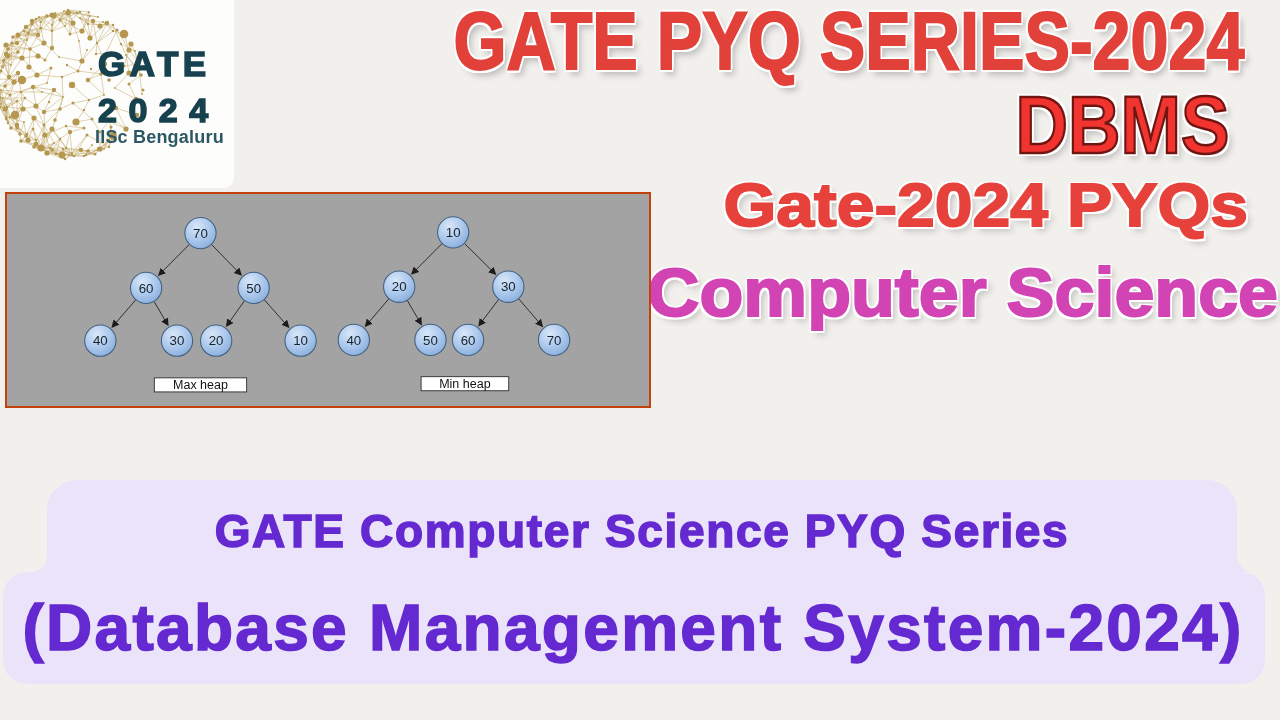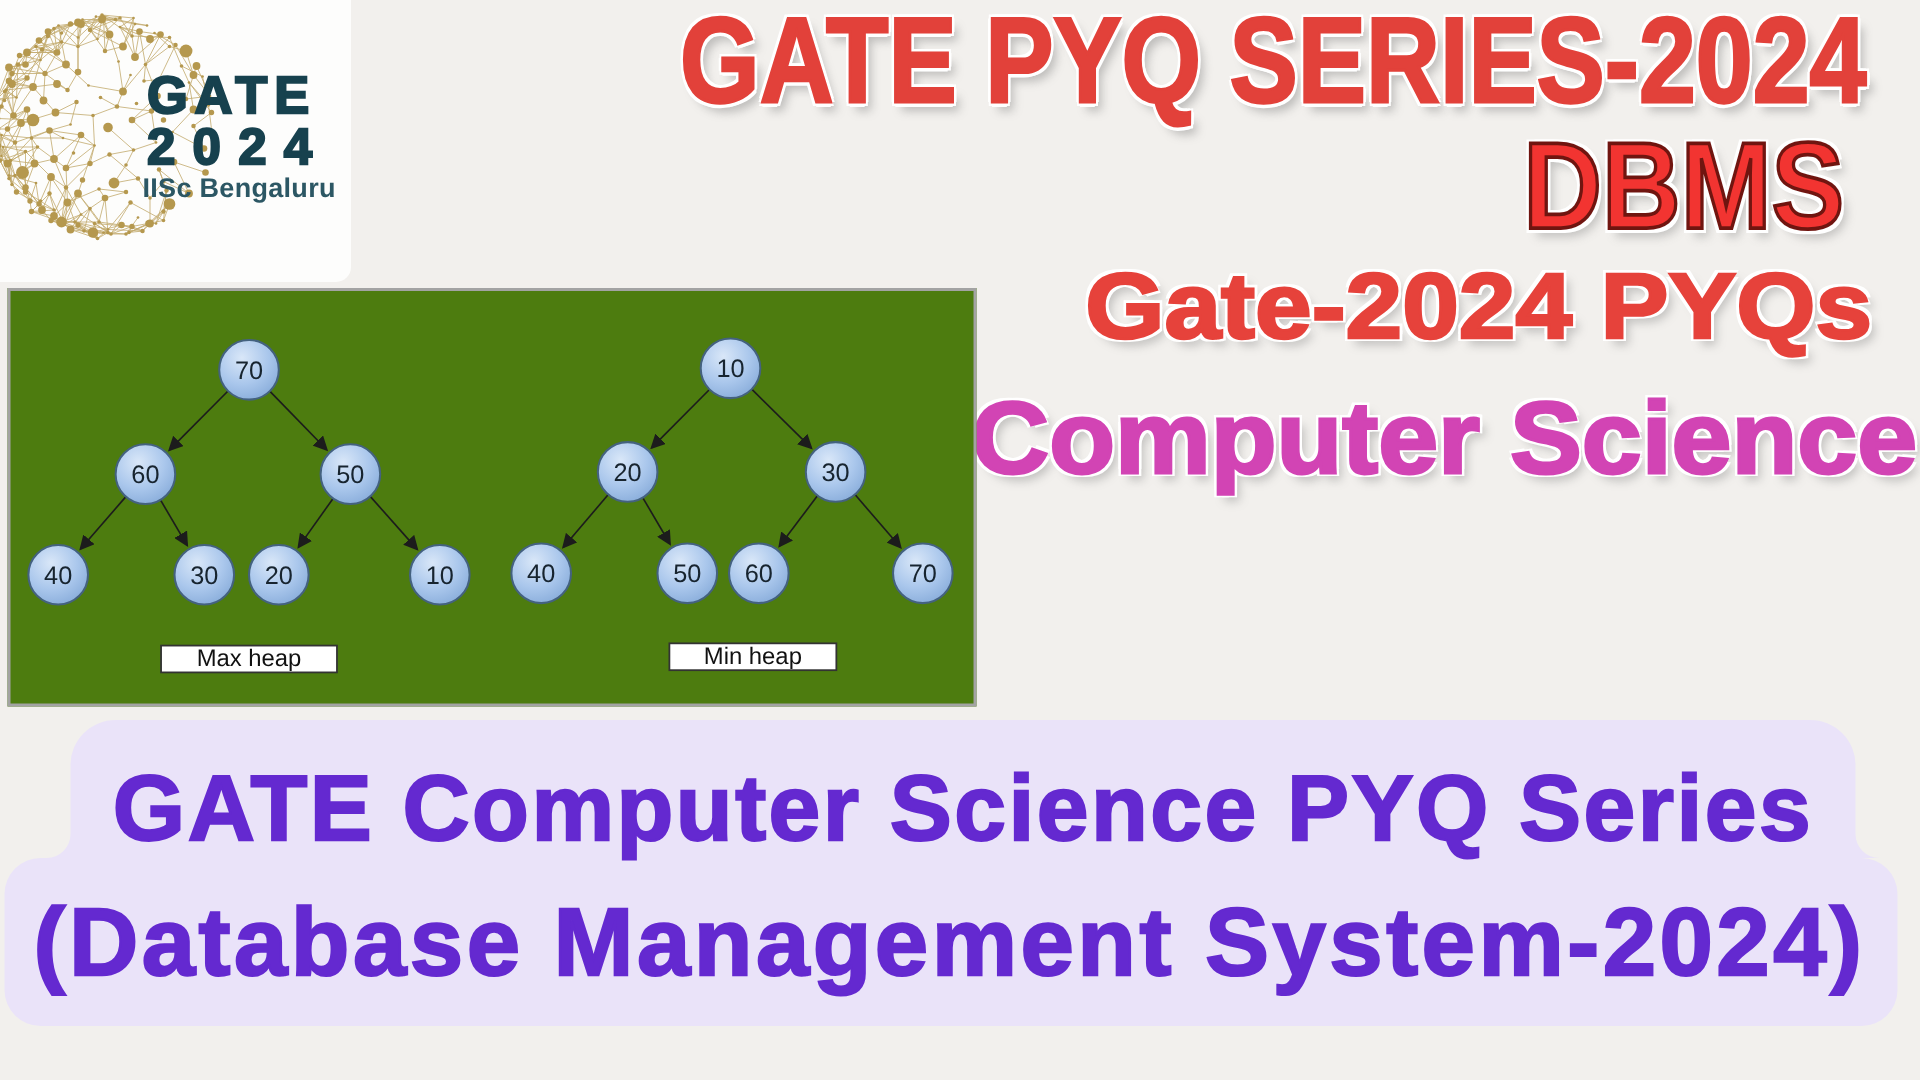--- a/index.html
+++ b/index.html
@@ -6,51 +6,51 @@
   html,body { width:1280px; height:720px; overflow:hidden; }
   body { position:relative; background:#f2f0ed; font-family:"Liberation Sans", sans-serif; }
 
   
   .logo-card { position:absolute; left:0; top:0; width:234px; height:188px;
                background:#fdfdfc; border-radius:0 0 10px 0; overflow:hidden; }
   .logo-globe { position:absolute; left:0; top:0; width:234px; height:164px; }
   .logo-text { position:absolute; left:98px; top:46px; color:#17414e; }
   .logo-line1 { font-size:35px; font-weight:700; letter-spacing:4.5px; line-height:1.0;
                 -webkit-text-stroke:1.5px #17414e; }
-  .logo-line2 { font-size:34px; font-weight:700; letter-spacing:11.5px; line-height:1.0;
+  .logo-line2 { font-size:34px; font-weight:700; letter-spacing:11.5px; line-height:1.0;margin-top:12px;
                 -webkit-text-stroke:1.5px #17414e; }
   .logo-sub   { font-size:18px; font-weight:700; color:#2c5764; margin-top:0px; margin-left:-3px; letter-spacing:0.2px; }
 
   
   .headline { position:absolute; white-space:nowrap; font-weight:700; }
   .hl1 { top:-5px; right:36px; font-size:81px; color:#e2413a; -webkit-text-stroke:2px #e2413a; transform:scaleX(0.842); transform-origin:100% 50%;
          text-shadow:-2.5px -2.5px 0 #fff, 2.5px -2.5px 0 #fff, -2.5px 2.5px 0 #fff, 2.5px 2.5px 0 #fff,
                      -3px 0 0 #fff, 3px 0 0 #fff, 0 -3px 0 #fff, 0 3px 0 #fff,
                      5px 6px 7px rgba(110,110,110,0.4); }
   .hl2 { top:78px; right:51px; font-size:82px; color:#f23431; -webkit-text-stroke:2.5px #701510; transform:scaleX(0.886); transform-origin:100% 50%;
          text-shadow:-3px -3px 0 #fff, 3px -3px 0 #fff, -3px 3px 0 #fff, 3px 3px 0 #fff,
                      5px 6px 7px rgba(110,110,110,0.35); }
   .hl3 { top:169px; right:32px; font-size:62px; color:#e6423b; -webkit-text-stroke:1.8px #e6423b; transform:scaleX(1.095); transform-origin:100% 50%;
          text-shadow:-2.5px -2.5px 0 #fff, 2.5px -2.5px 0 #fff, -2.5px 2.5px 0 #fff, 2.5px 2.5px 0 #fff,
                      4px 5px 6px rgba(120,120,120,0.4); }
   .hl4 { top:253px; right:2px; font-size:68px; color:#d244b4; -webkit-text-stroke:2px #d244b4; transform:scaleX(1.056); transform-origin:100% 50%;
          text-shadow:-2.5px -2.5px 0 #fff, 2.5px -2.5px 0 #fff, -2.5px 2.5px 0 #fff, 2.5px 2.5px 0 #fff,
                      4px 5px 6px rgba(120,120,120,0.4); }
 
   
-  .heap-panel { position:absolute; left:5px; top:192px; width:646px; height:279px;
-                background:#4d7c0f; border:2px solid #a3a3a3; }
+  .heap-panel { position:absolute; left:5px; top:192px; width:646px; height:216px;
+                background:#a3a3a3; border:2px solid #c2410c; }
   .heap-svg { position:absolute; left:0; top:0; width:100%; height:100%; }
   .heap-svg text.nodeval { font-family:"Liberation Sans", sans-serif; font-size:17px; fill:#17242f; }
   .heap-svg text.heaplabel { font-family:"Liberation Sans", sans-serif; font-size:16px; fill:#111; }
 
   
   .banner-svg { position:absolute; left:0; top:470px; width:1280px; height:230px; }
   .banner-line { position:absolute; text-align:center; font-weight:700; color:#6429d0;
-                 -webkit-text-stroke:1.5px #6429d0; white-space:nowrap; font-size:62px; }
+                 -webkit-text-stroke:1.5px #6429d0; white-space:nowrap; font-size:46px; }
   .bl1 { left:47px; width:1190px; top:504px; letter-spacing:1.65px; }
   .bl2 { left:2px;  width:1262px; top:591px; font-size:64px; letter-spacing:2.3px; }
 </style>
 </head>
 <body>
 
 <div class="logo-card">
   <svg class="logo-globe" viewBox="0 0 234 164">
 <g stroke="#b5984e" stroke-width="0.55" opacity="0.8">
 <line x1="68" y1="10" x2="77" y2="13"></line>

